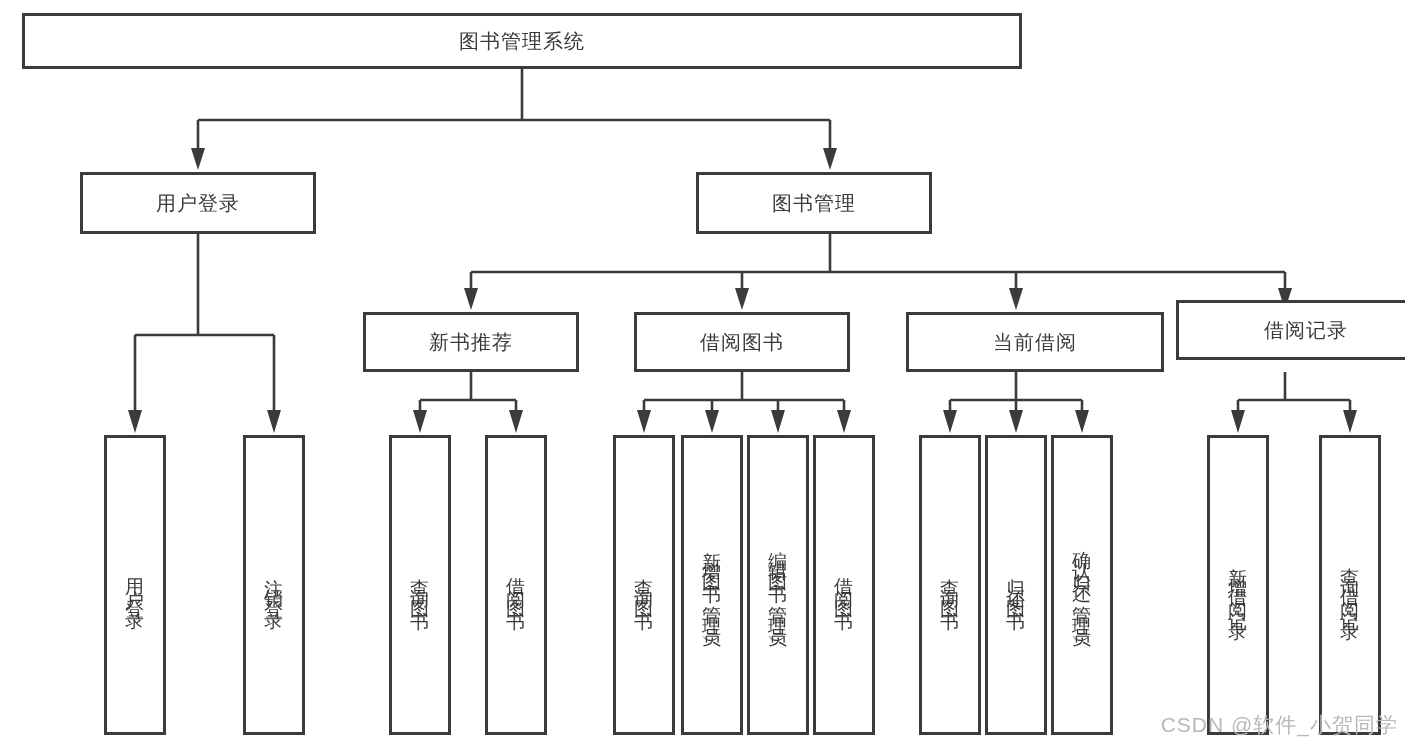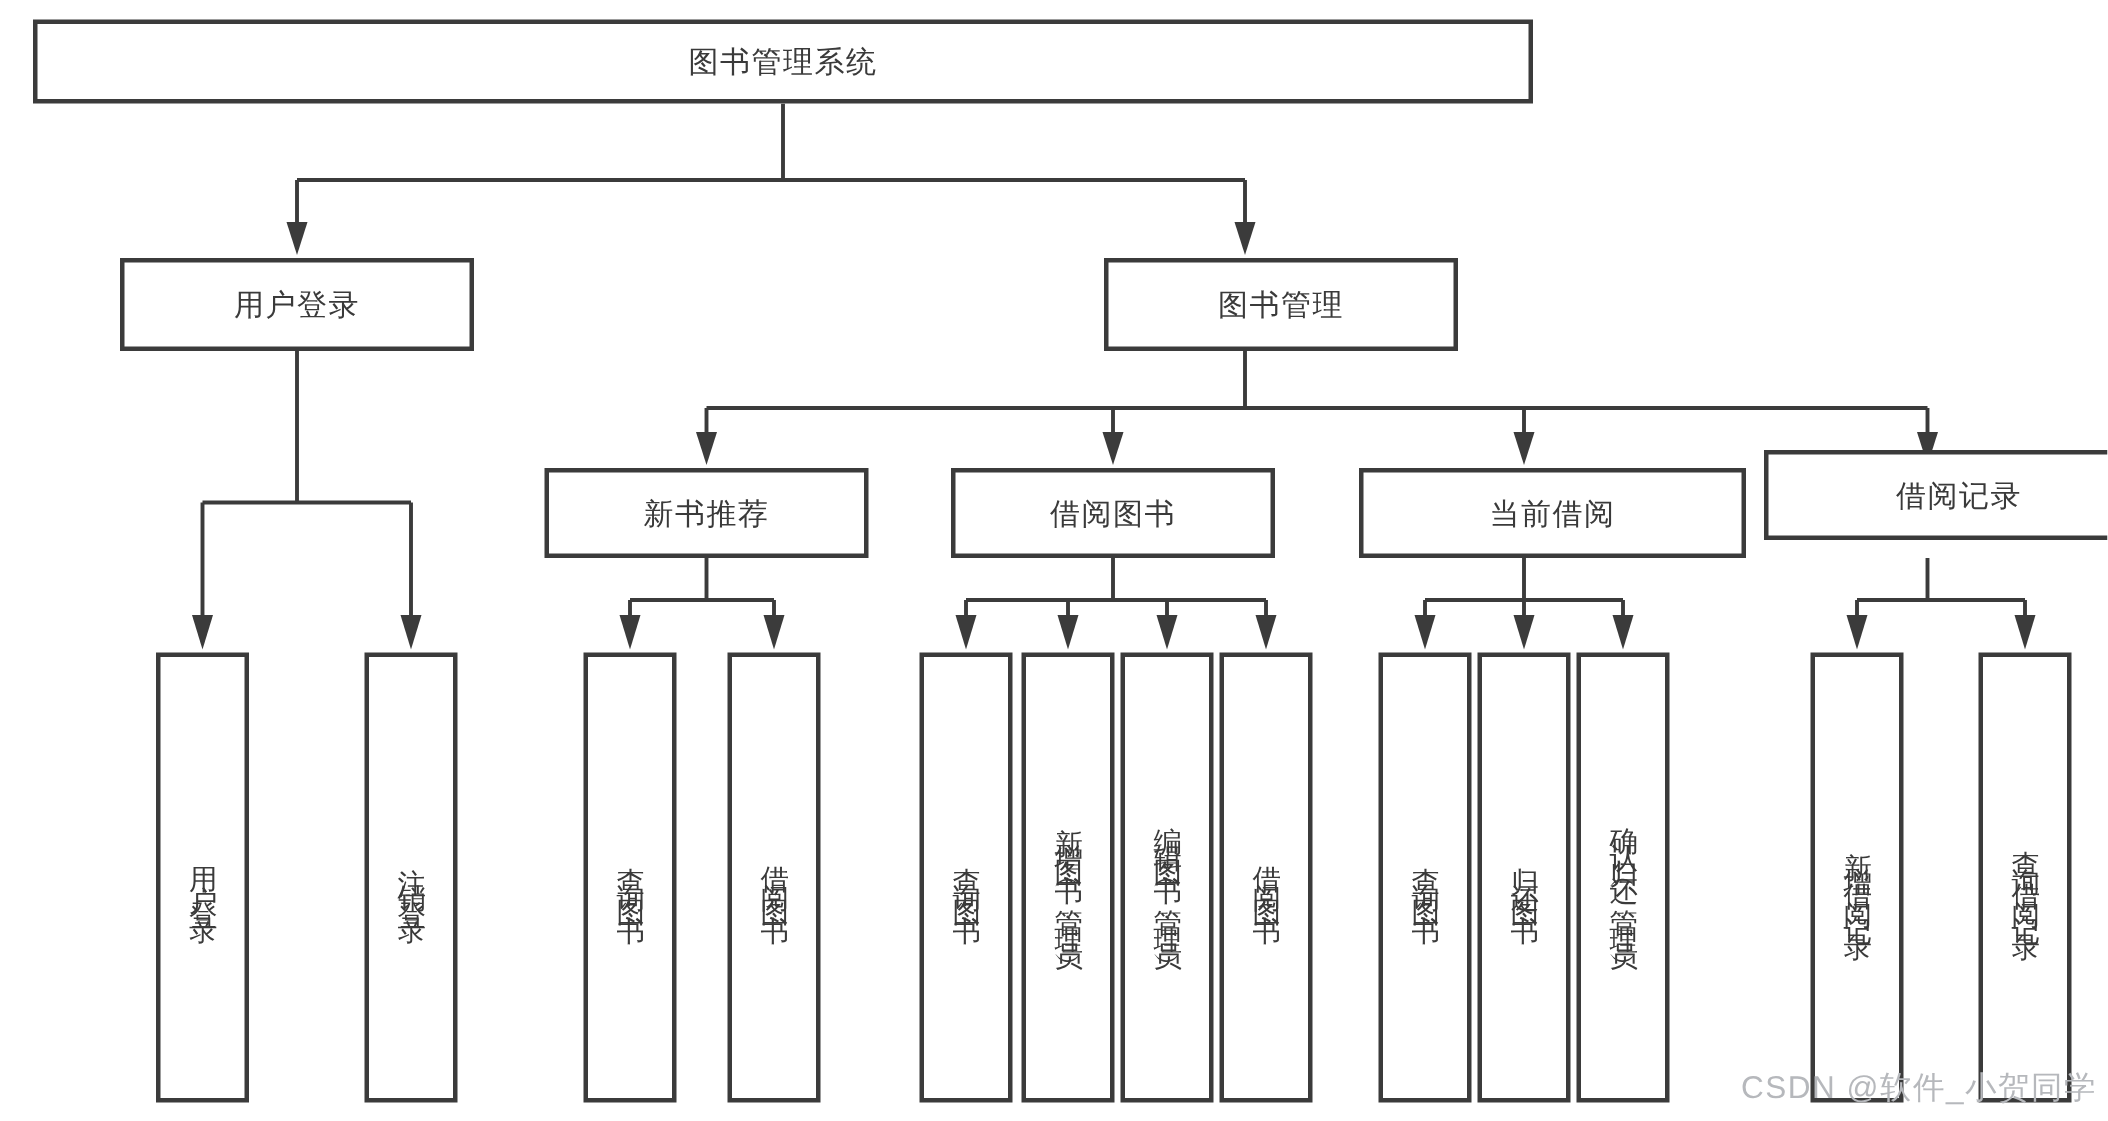--- a/index.html
+++ b/index.html
@@ -139,21 +139,21 @@
     <polygon points="1343,410 1357,410 1350,433"></polygon>
   </svg>
 
   <div class="box" style="left:22px;top:13px;width:1000px;height:56px">
     <span class="h-label">图书管理系统</span>
   </div>
 
   <div class="box" style="left:80px;top:172px;width:236px;height:62px">
     <span class="h-label">用户登录</span>
   </div>
-  <div class="box" style="left:736px;top:172px;width:236px;height:62px">
+  <div class="box" style="left:696px;top:172px;width:236px;height:62px">
     <span class="h-label">图书管理</span>
   </div>
 
   <div class="box" style="left:363px;top:312px;width:216px;height:60px">
     <span class="h-label">新书推荐</span>
   </div>
   <div class="box" style="left:634px;top:312px;width:216px;height:60px">
     <span class="h-label">借阅图书</span>
   </div>
   <div class="box" style="left:906px;top:312px;width:258px;height:60px">

